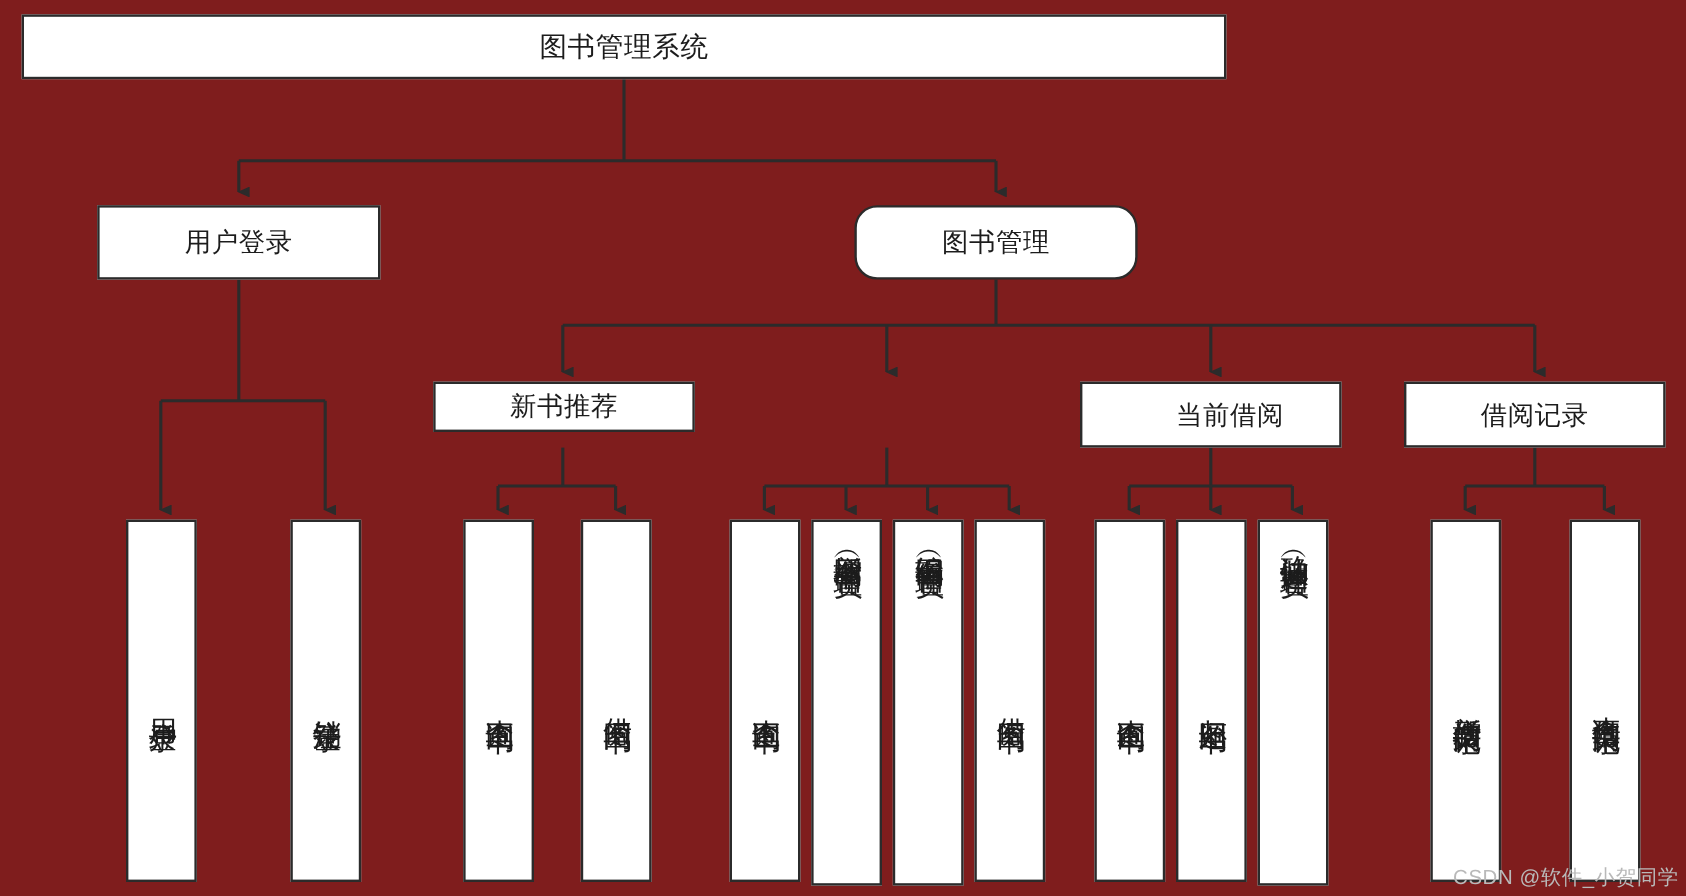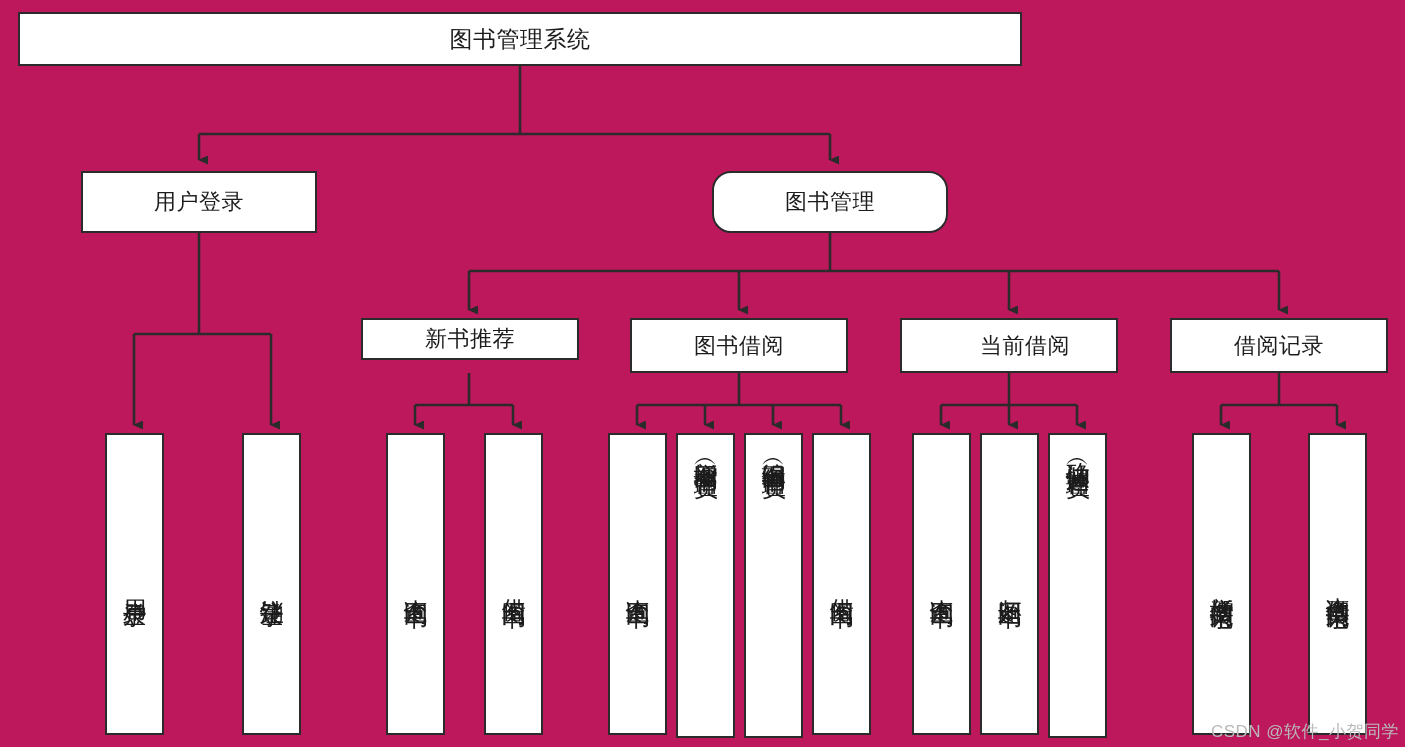--- a/index.html
+++ b/index.html
@@ -7,21 +7,21 @@
     padding: 0;
     background: #ffffff;
   }
   body {
     font-family: "Liberation Sans", "DejaVu Sans", sans-serif;
   }
   #canvas {
     position: relative;
     width: 1405px;
     height: 747px;
-    background: #be185d;
+    background: #7f1d1d;
     overflow: hidden;
     text-decoration: underline;
   }
   svg.connectors {
     position: absolute;
     left: 0;
     top: 0;
     width: 1405px;
     height: 747px;
     pointer-events: none;
@@ -136,23 +136,20 @@
   <div class="node branch" style="left:81px; top:171px; width:236px; height:62px;">
     <span class="label">用户登录</span>
   </div>
   <div class="node branch" style="left:712px; top:171px; width:236px; height:62px;border-radius:19px;">
     <span class="label">图书管理</span>
   </div>
 
   <div class="node branch" style="left:361px; top:318px; width:218px; height:42px;">
     <span class="label">新书推荐</span>
   </div>
-  <div class="node branch" style="left:630px; top:318px; width:218px; height:55px;">
-    <span class="label">图书借阅</span>
-  </div>
   <div class="node branch" style="left:900px; top:318px; width:218px; height:55px;padding-left:32px;">
     <span class="label">当前借阅</span>
   </div>
   <div class="node branch" style="left:1170px; top:318px; width:218px; height:55px;">
     <span class="label">借阅记录</span>
   </div>
 
   <div class="node leaf centered" style="left:105px; top:433px; width:59px; height:302px;">
     <span class="label">用户登录</span>
   </div>

